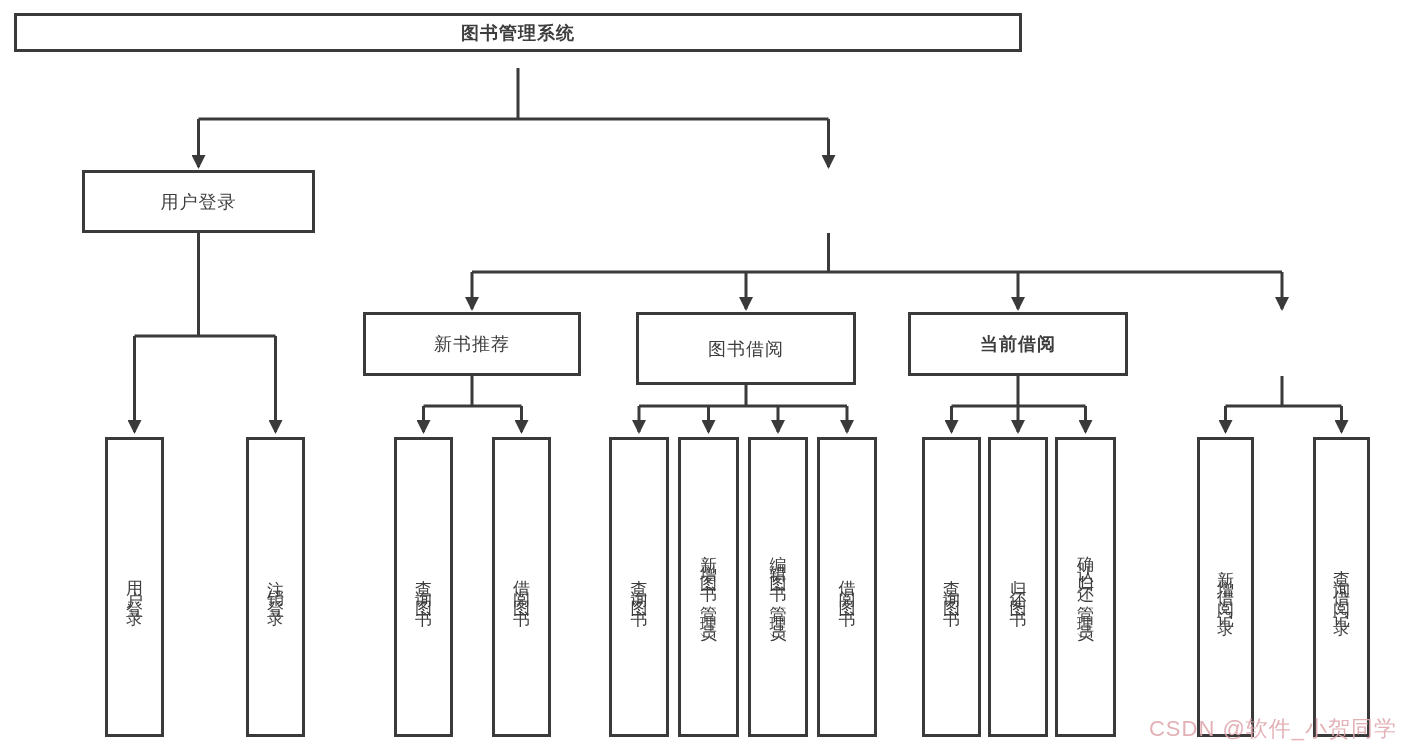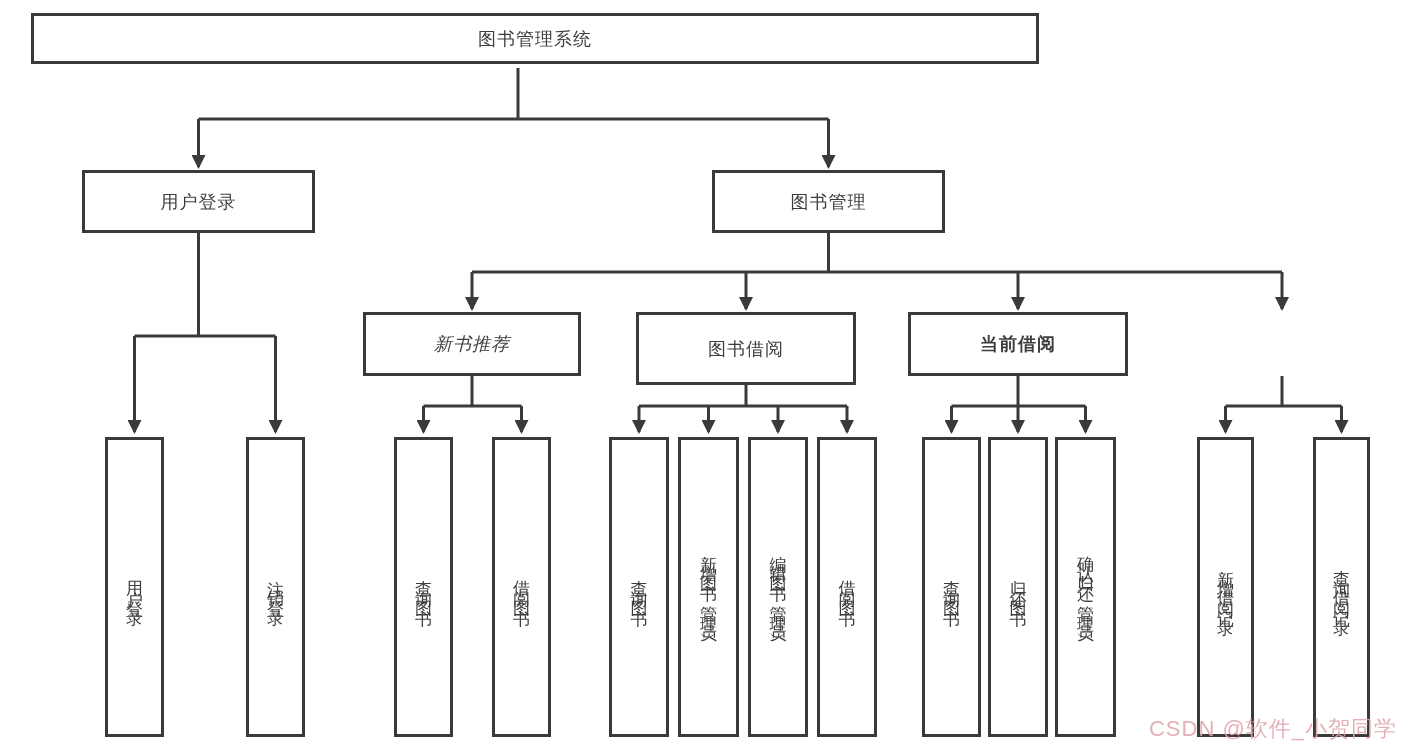--- a/index.html
+++ b/index.html
@@ -114,26 +114,25 @@
       <path class="edge" d="M1085.5 406 V432" marker-end="url(#arrowhead)"></path>
     </g>
 
     <g>
       <path class="edge" d="M1282 376 V406 M1225.5 406 H1341.5"></path>
       <path class="edge" d="M1225.5 406 V432" marker-end="url(#arrowhead)"></path>
       <path class="edge" d="M1341.5 406 V432" marker-end="url(#arrowhead)"></path>
     </g>
   </svg>
 
-  <div class="node" style="left:31px; top:13px; width:1008px; height:51px;">图书管理系统</div>
+  <div class="node" style="left:14px; top:13px; width:1008px; height:39px;font-weight:bold;">图书管理系统</div>
 
   <div class="node" style="left:82px; top:170px; width:233px; height:63px;">用户登录</div>
-  <div class="node" style="left:712px; top:170px; width:233px; height:63px;">图书管理</div>
 
-  <div class="node" style="left:363px; top:312px; width:218px; height:64px;font-style:italic;">新书推荐</div>
+  <div class="node" style="left:363px; top:312px; width:218px; height:64px;">新书推荐</div>
   <div class="node" style="left:636px; top:312px; width:220px; height:73px;">图书借阅</div>
   <div class="node" style="left:908px; top:312px; width:220px; height:64px;font-weight:bold;">当前借阅</div>
 
   <div class="node leaf" style="left:105px; top:437px; width:59px; height:300px;">用户登录</div>
   <div class="node leaf" style="left:246px; top:437px; width:59px; height:300px;">注销登录</div>
 
   <div class="node leaf" style="left:394px; top:437px; width:59px; height:300px;">查询图书</div>
   <div class="node leaf" style="left:492px; top:437px; width:59px; height:300px;">借阅图书</div>
 
   <div class="node leaf" style="left:609px; top:437px; width:60px; height:300px;">查询图书</div>

